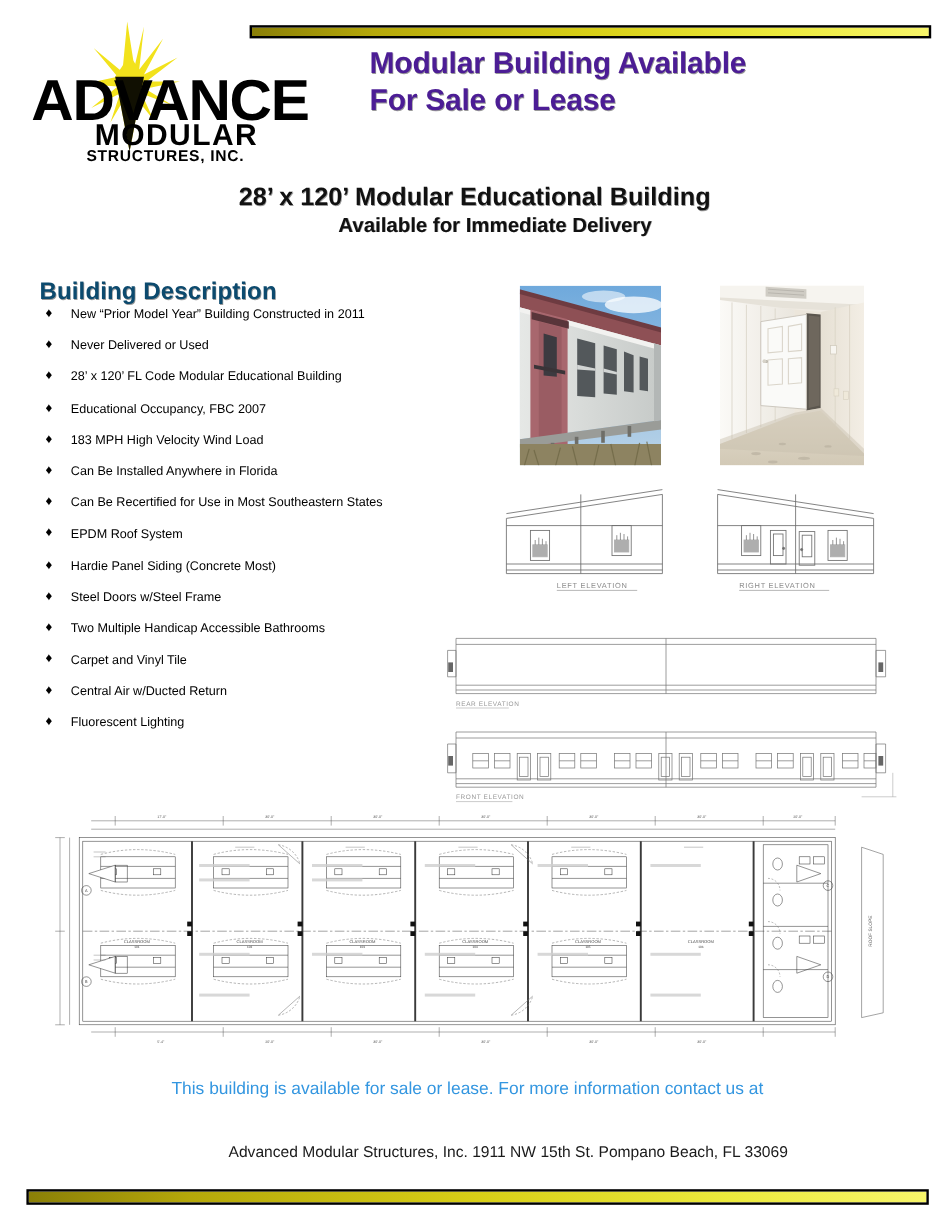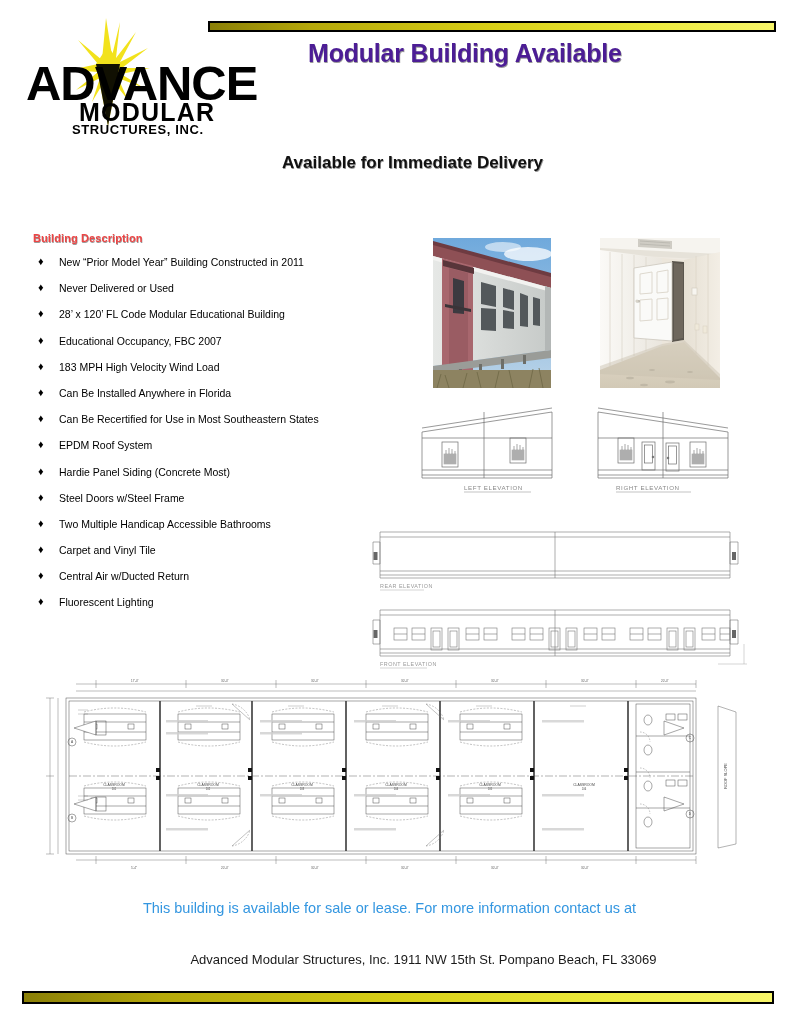--- a/index.html
+++ b/index.html
@@ -85,23 +85,23 @@
     color: #111;
     text-shadow: 0.6px 0.6px 0 #9a9a9a;
     margin-left: 34px;
   }
 
   
   .desc-heading {
     position: absolute;
     left: 33px;
     top: 232px;
-    font-size: 11px;
+    font-size: 20px;
     font-weight: bold;
-    color: #ef4444;
+    color: #0c4a6e;
     text-shadow: 0.6px 0.6px 0 #9a9a9a;
     letter-spacing: 0.1px;
   }
   .bullet-list {
     position: absolute;
     left: 33px;
     top: 256px;
     width: 380px;
     margin: 0;
     padding: 0;
@@ -206,23 +206,25 @@
     <polygon points="76,48 92,48 84,96" fill="#F2E21C" opacity="0.0"></polygon>
 
     <text x="55" y="103" font-family="'Liberation Sans', sans-serif" font-size="25" font-weight="bold" letter-spacing="1.2" fill="#000">MODULAR</text>
 
     <text x="48" y="116" font-family="'Liberation Sans', sans-serif" font-size="13" font-weight="bold" letter-spacing="0.6" fill="#000">STRUCTURES, INC.</text>
   </svg>
 </div>
 
 <div class="headline">
   <div class="headline-line">Modular Building Available</div>
+  <div class="headline-line">For Sale or Lease</div>
 </div>
 
 <div class="subtitle">
+  <div class="sub-line-1">28’ x 120’ Modular Educational Building</div>
   <div class="sub-line-2">Available for Immediate Delivery</div>
 </div>
 
 <div class="desc-heading">Building Description</div>
 
 <ul class="bullet-list">
   <li><span class="bullet-mark">♦</span><span>New “Prior Model Year” Building Constructed in 2011</span></li>
   <li><span class="bullet-mark">♦</span><span>Never Delivered or Used</span></li>
   <li><span class="bullet-mark">♦</span><span>28’ x 120’ FL Code Modular Educational Building</span></li>
   <li><span class="bullet-mark">♦</span><span>Educational Occupancy, FBC 2007</span></li>

